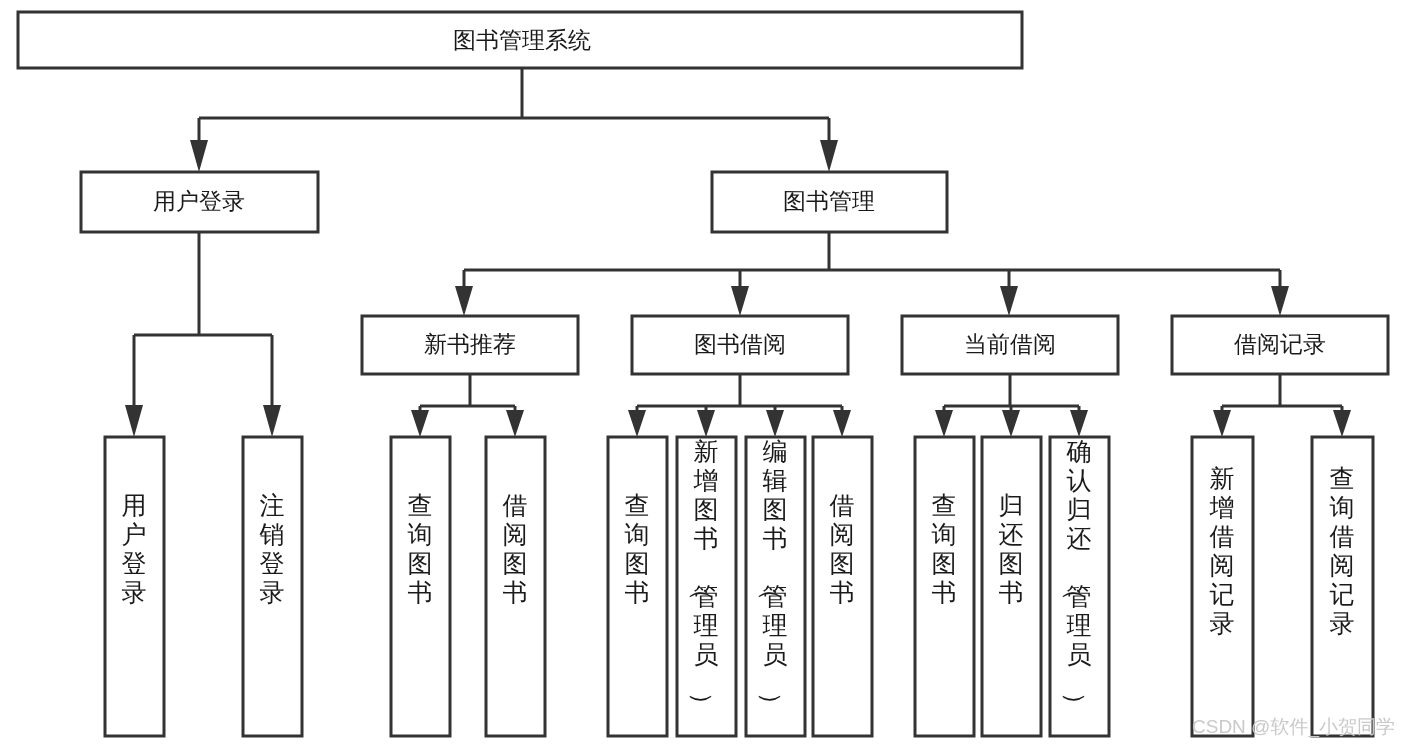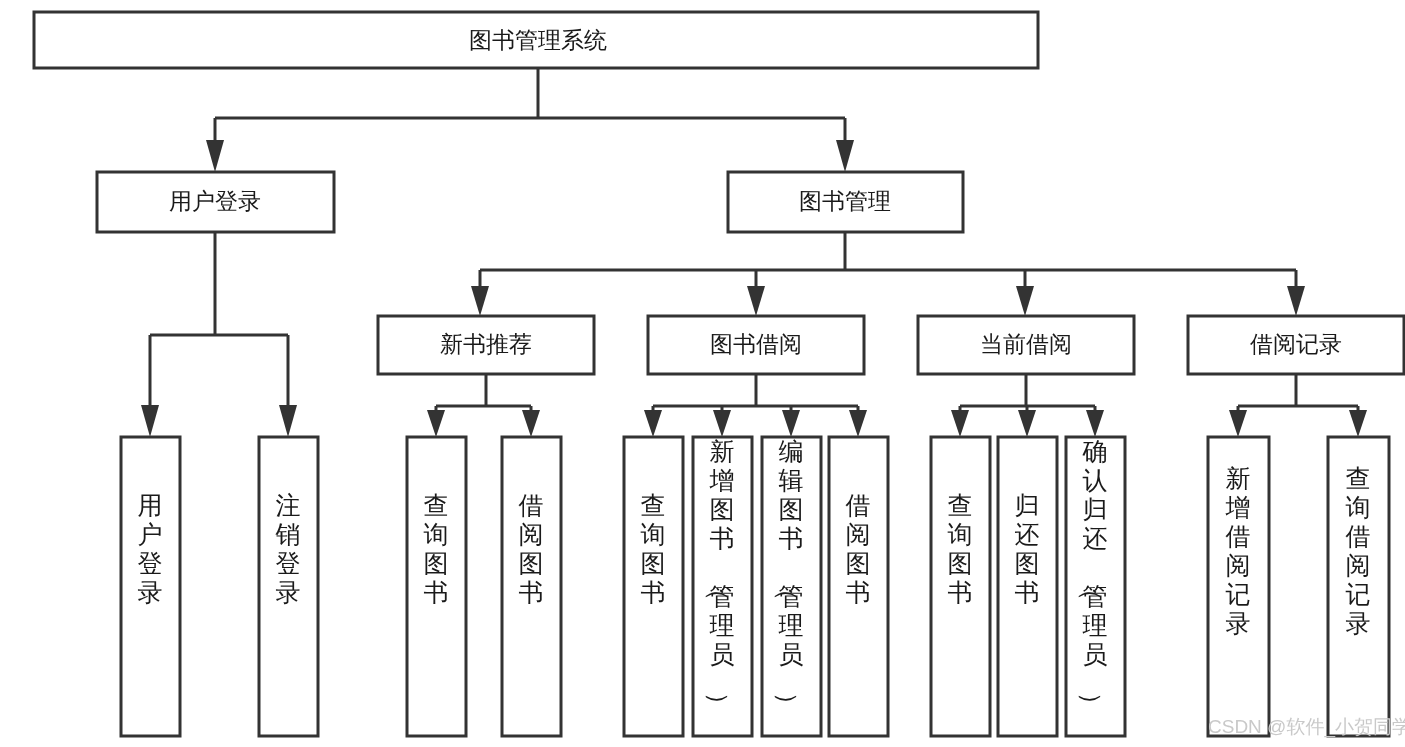--- a/index.html
+++ b/index.html
@@ -9,21 +9,21 @@
   }
   body {
     width: 1405px;
     height: 747px;
     font-family: "Liberation Sans", "DejaVu Sans", sans-serif;
     overflow: hidden;
     position: relative;
   }
   #diagram-root {
     position: absolute;
-    left: 16px;
+    left: 0;
     top: 0;
     width: 1150px;
     height: 747px;
   }
   svg {
     display: block;
   }
   .node-box {
     fill: #ffffff;
     stroke: #333333;

